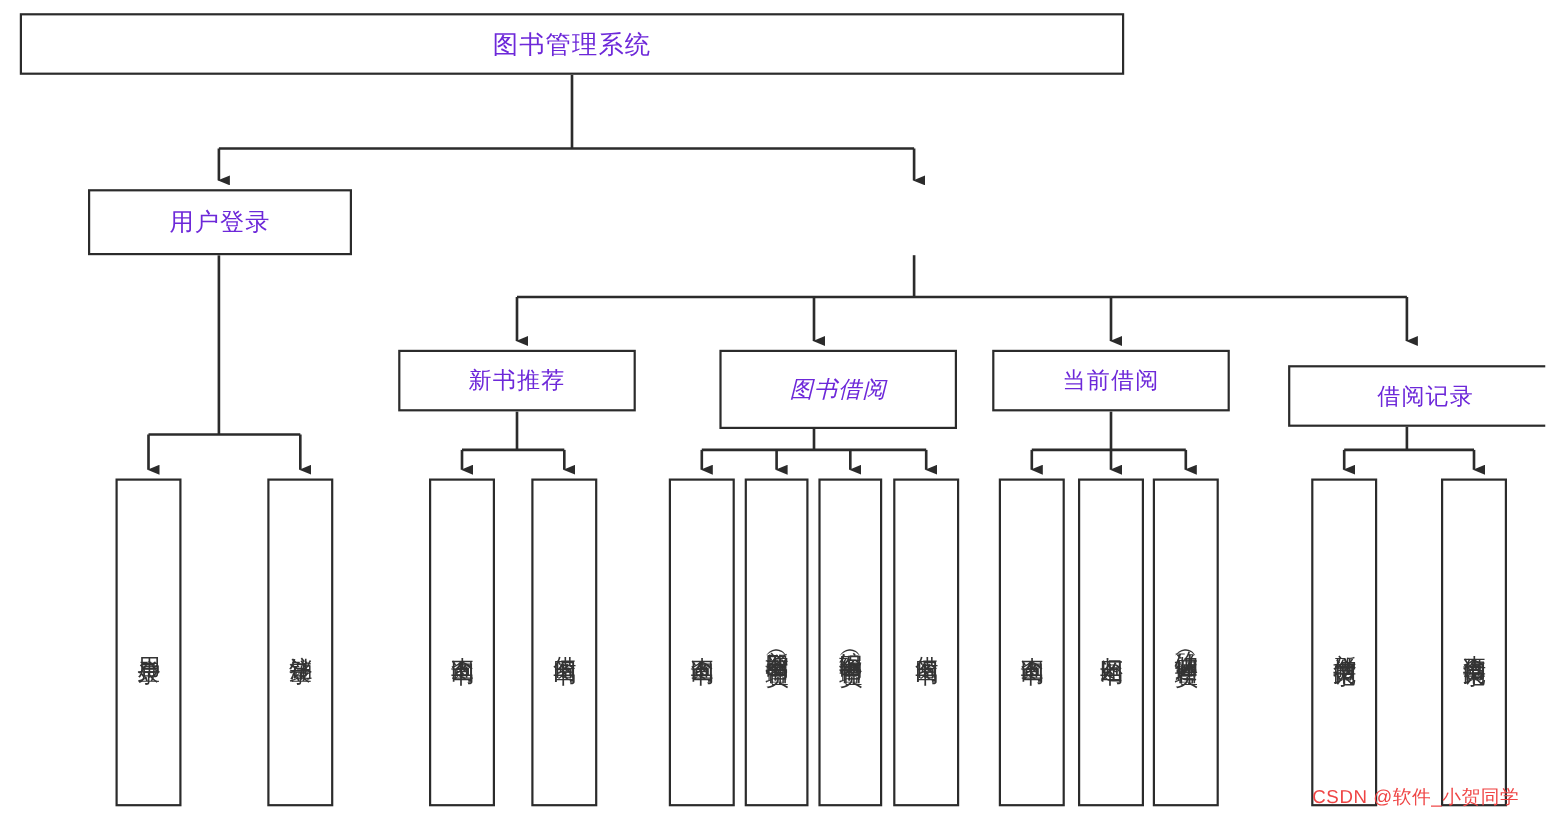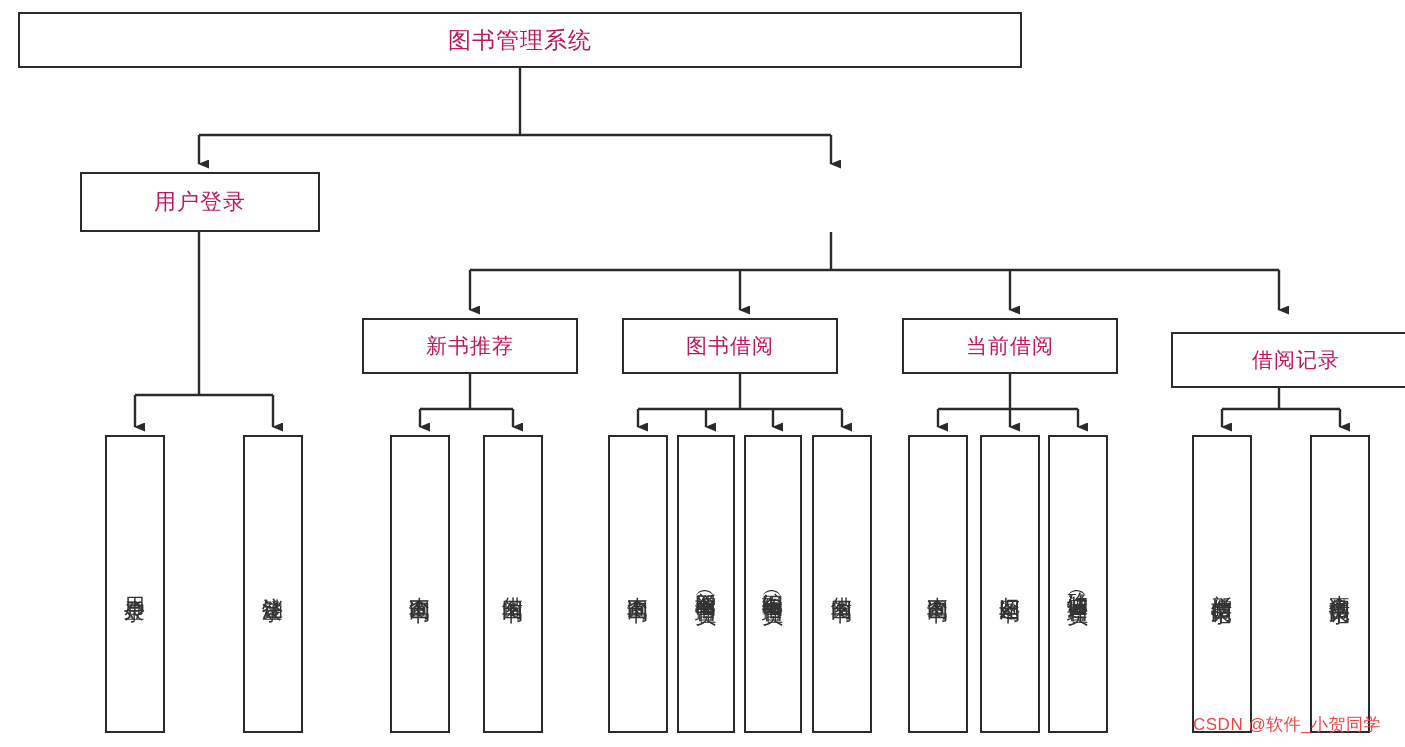--- a/index.html
+++ b/index.html
@@ -42,21 +42,21 @@
     writing-mode: vertical-rl;
     text-orientation: upright;
     letter-spacing: 2px;
     line-height: 1;
     white-space: nowrap;
     color: #333333;
   }
   .flat-text {
     white-space: nowrap;
     letter-spacing: 1px;
-    color: #be185d;
+    color: #6d28d9;
   }
   .watermark {
     position: absolute;
     left: 1193px;
     top: 713px;
     font-size: 17px;
     color: #ef4444;
     white-space: nowrap;
     letter-spacing: 0.5px;
   }
@@ -120,21 +120,21 @@
     <span class="flat-text">图书管理系统</span>
   </div>
 
   <div class="node lvl2" style="left:80px; top:172px; width:240px; height:60px;">
     <span class="flat-text">用户登录</span>
   </div>
 
   <div class="node lvl3" style="left:362px; top:318px; width:216px; height:56px;font-family:Liberation Mono, monospace;">
     <span class="flat-text">新书推荐</span>
   </div>
-  <div class="node lvl3" style="left:622px; top:318px; width:216px; height:56px;">
+  <div class="node lvl3" style="left:654px; top:318px; width:216px; height:72px;font-style:italic;">
     <span class="flat-text">图书借阅</span>
   </div>
   <div class="node lvl3" style="left:902px; top:318px; width:216px; height:56px;align-items:center;">
     <span class="flat-text">当前借阅</span>
   </div>
   <div class="node lvl3" style="left:1171px; top:332px; width:250px; height:56px;">
     <span class="flat-text">借阅记录</span>
   </div>
 
   <div class="node leaf" style="left:105px; top:435px; width:60px; height:298px;">

